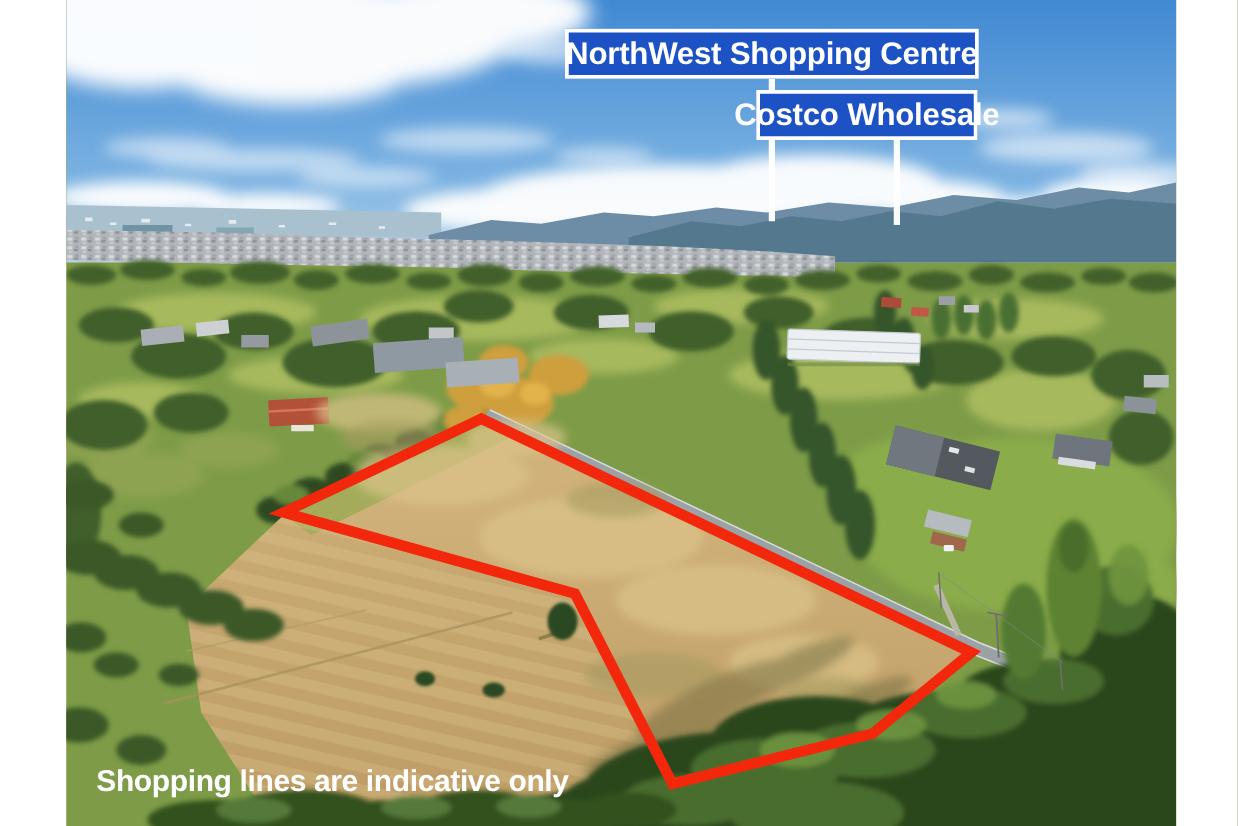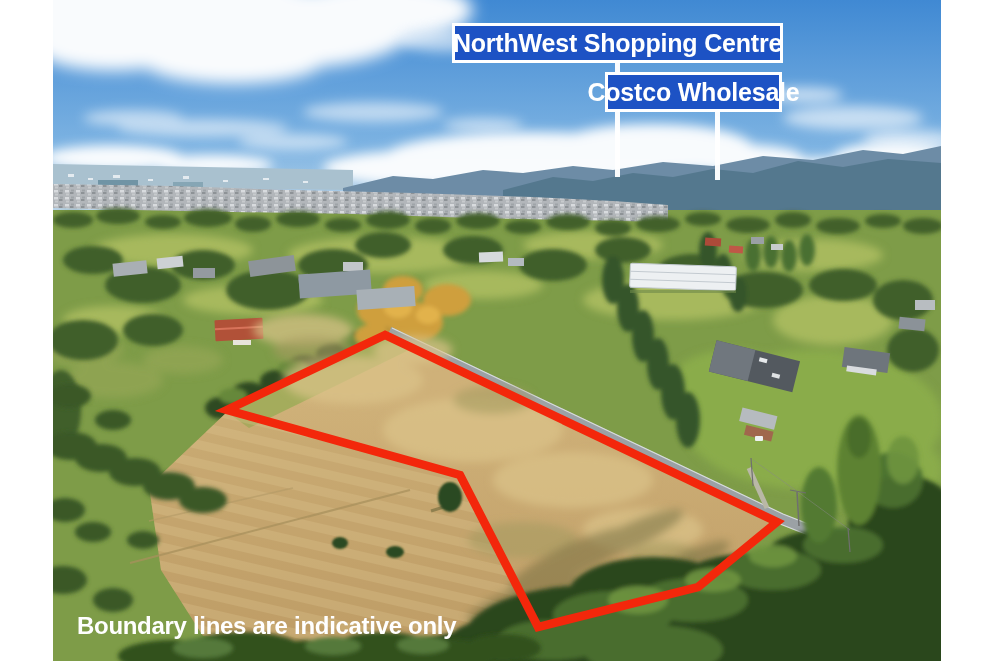--- a/index.html
+++ b/index.html
@@ -430,15 +430,15 @@
 
       <polygon points="332,335 174,410 407,475 485,627 645,587 724,522" fill="none" stroke-width="8.5" stroke-linejoin="miter" style="stroke:var(--boundary-color,#f3270b)"></polygon>
     </svg>
 
     <div class="pline l1"></div>
     <div class="pline l2"></div>
 
     <div class="sign s1">NorthWest Shopping Centre</div>
     <div class="sign s2">Costco Wholesale</div>
 
-    <div class="caption">Boundary lines are indicative only</div>
+    <div class="caption">Shopping lines are indicative only</div>
   </div>
 </div>
 
 </body></html>

